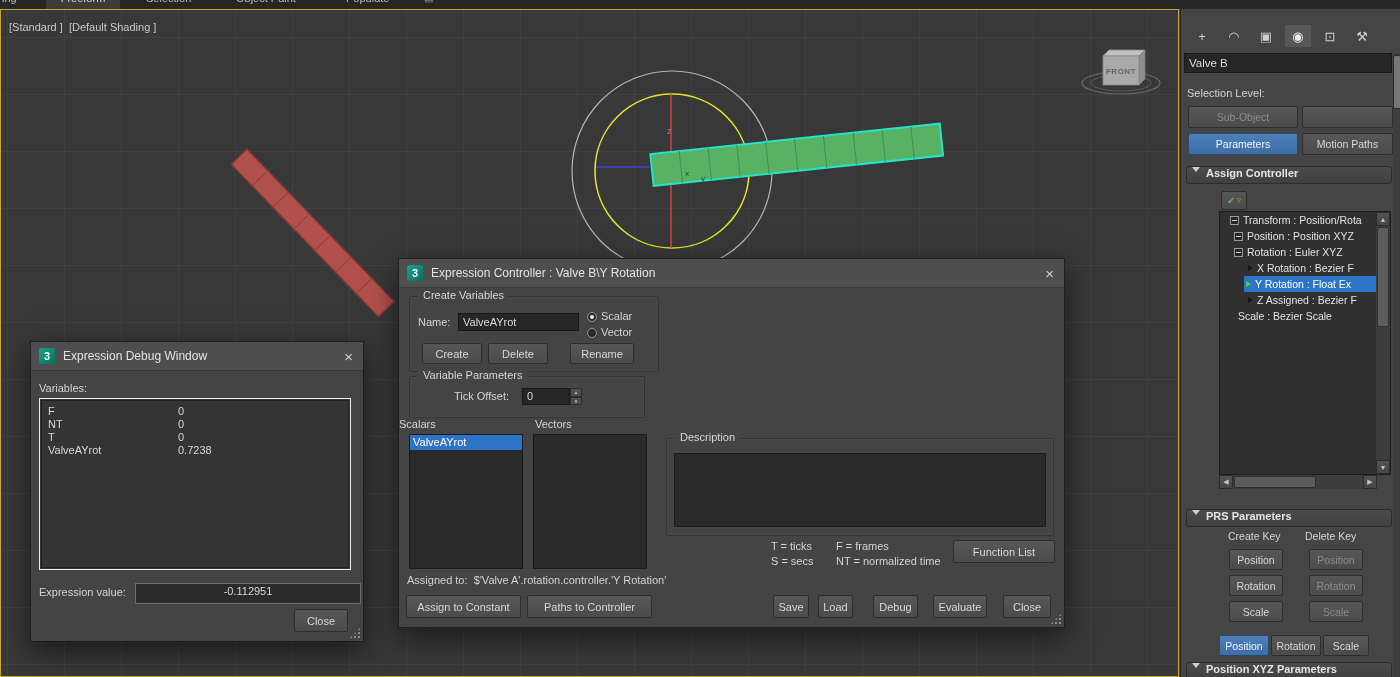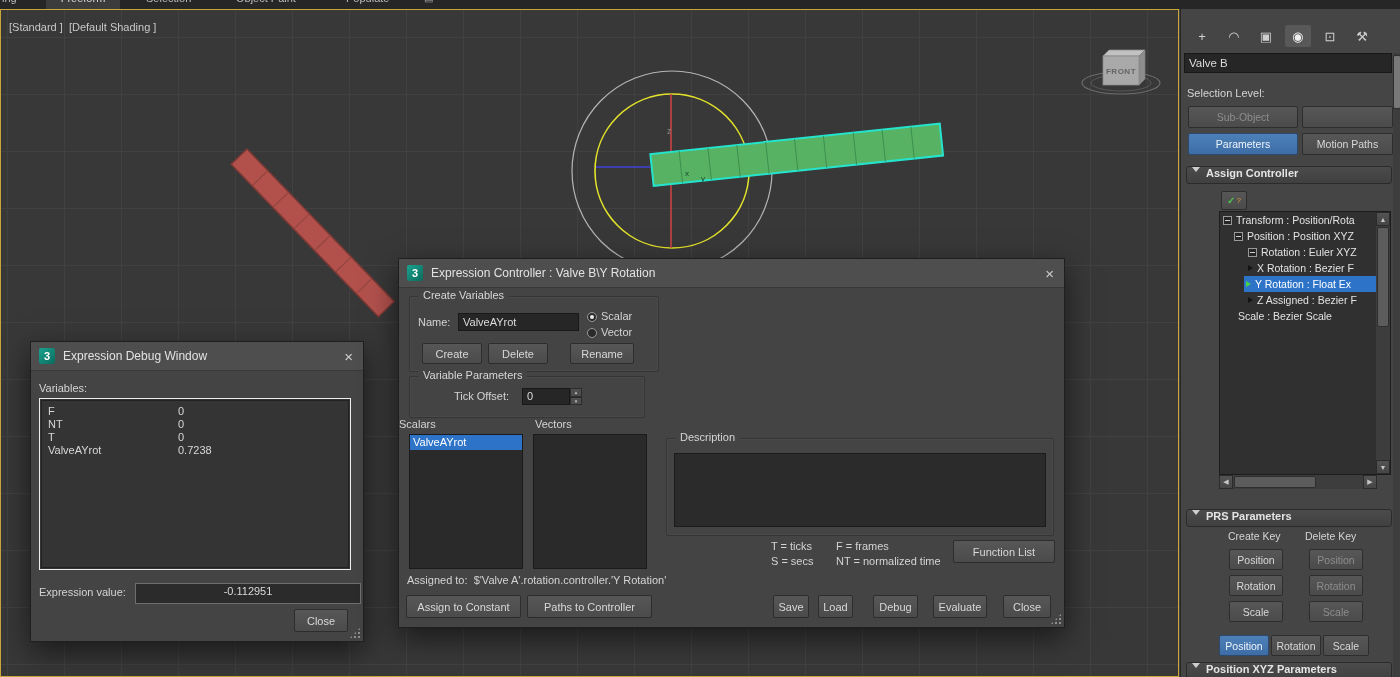--- a/index.html
+++ b/index.html
@@ -253,29 +253,29 @@
     <span class="roll-arrow"></span>
     <span>Assign Controller</span>
   </div>
   <div class="btn" style="left:40px;top:182px;width:24px;height:17px;font-size:10px">
     <span style="color:#4fc24f;font-weight:bold">✓</span>
     <span style="color:#e0a030;font-size:8px;margin-left:1px">?</span>
   </div>
 
   <div class="tree" style="left:38px;top:202px;width:172px;height:264px">
     <div style="position:absolute;left:0;top:0;width:157px;height:262px;overflow:hidden">
-      <div class="trow" style="padding-left:3px">
+      <div class="trow" style="padding-left:10px">
         <span class="minus-box"></span>
         <span>Transform : Position/Rota</span>
       </div>
       <div class="trow" style="padding-left:14px">
         <span class="minus-box"></span>
         <span>Position : Position XYZ</span>
       </div>
-      <div class="trow" style="padding-left:28px">
+      <div class="trow" style="padding-left:14px">
         <span class="minus-box"></span>
         <span>Rotation : Euler XYZ</span>
       </div>
       <div class="trow" style="padding-left:28px">
         <span class="arrow-ic"></span>
         <span>X Rotation : Bezier F</span>
       </div>
       <div class="trow" style="padding-left:24px">
         <span class="sel-strip">
           <span class="arrow-ic arrow-green"></span>

